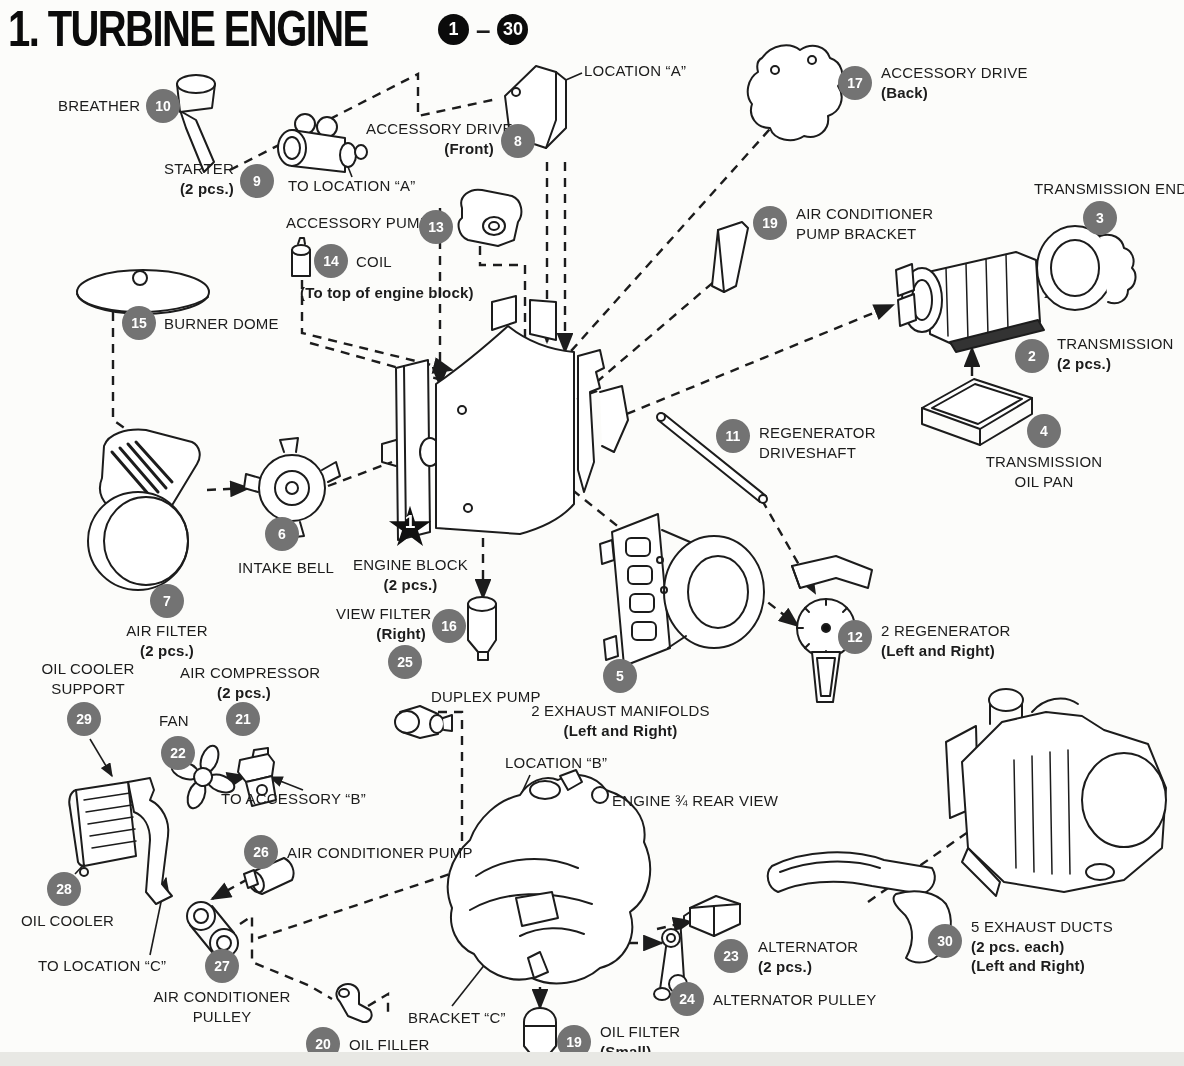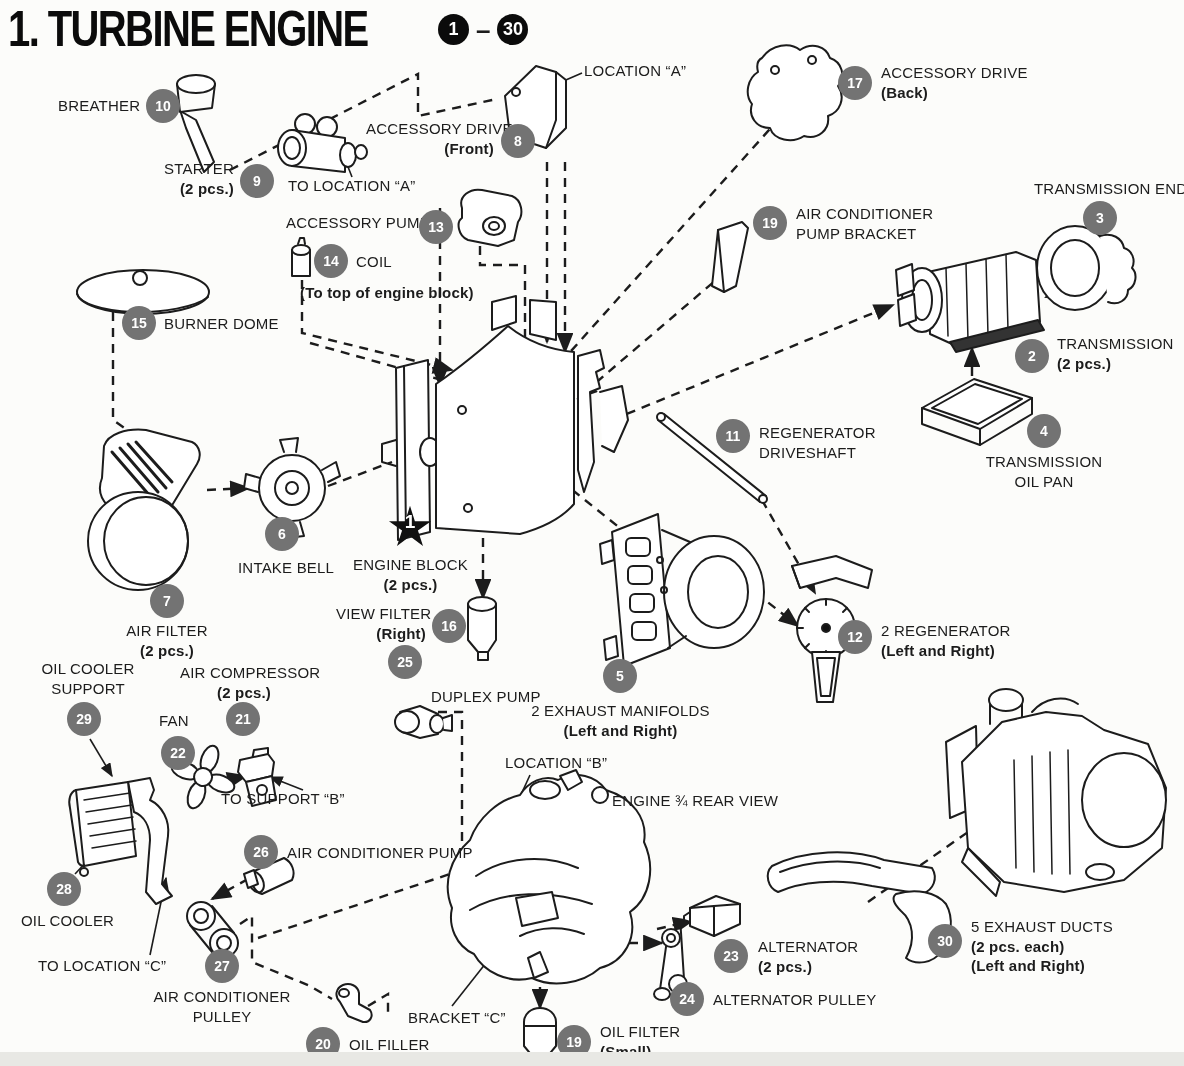--- a/index.html
+++ b/index.html
@@ -483,18 +483,18 @@
   </div>
   <div class="part-label" style="left:971px;top:917px">
     <span class="line">5 EXHAUST DUCTS</span>
     <span class="line sub">(2 pcs. each)</span>
     <span class="line sub">(Left and Right)</span>
   </div>
 
   <div class="part-label" style="left:584px;top:61px">LOCATION “A”</div>
   <div class="part-label" style="left:288px;top:176px">TO LOCATION “A”</div>
   <div class="part-label" style="left:505px;top:753px">LOCATION “B”</div>
-  <div class="part-label" style="left:221px;top:789px">TO SUPPORT “B”</div>
+  <div class="part-label" style="left:221px;top:789px">TO ACCESSORY “B”</div>
   <div class="part-label" style="left:612px;top:791px">ENGINE ¾ REAR VIEW</div>
   <div class="part-label" style="left:38px;top:956px">TO LOCATION “C”</div>
   <div class="part-label" style="left:408px;top:1008px">BRACKET “C”</div>
 
 </div>
 
 </body></html>

